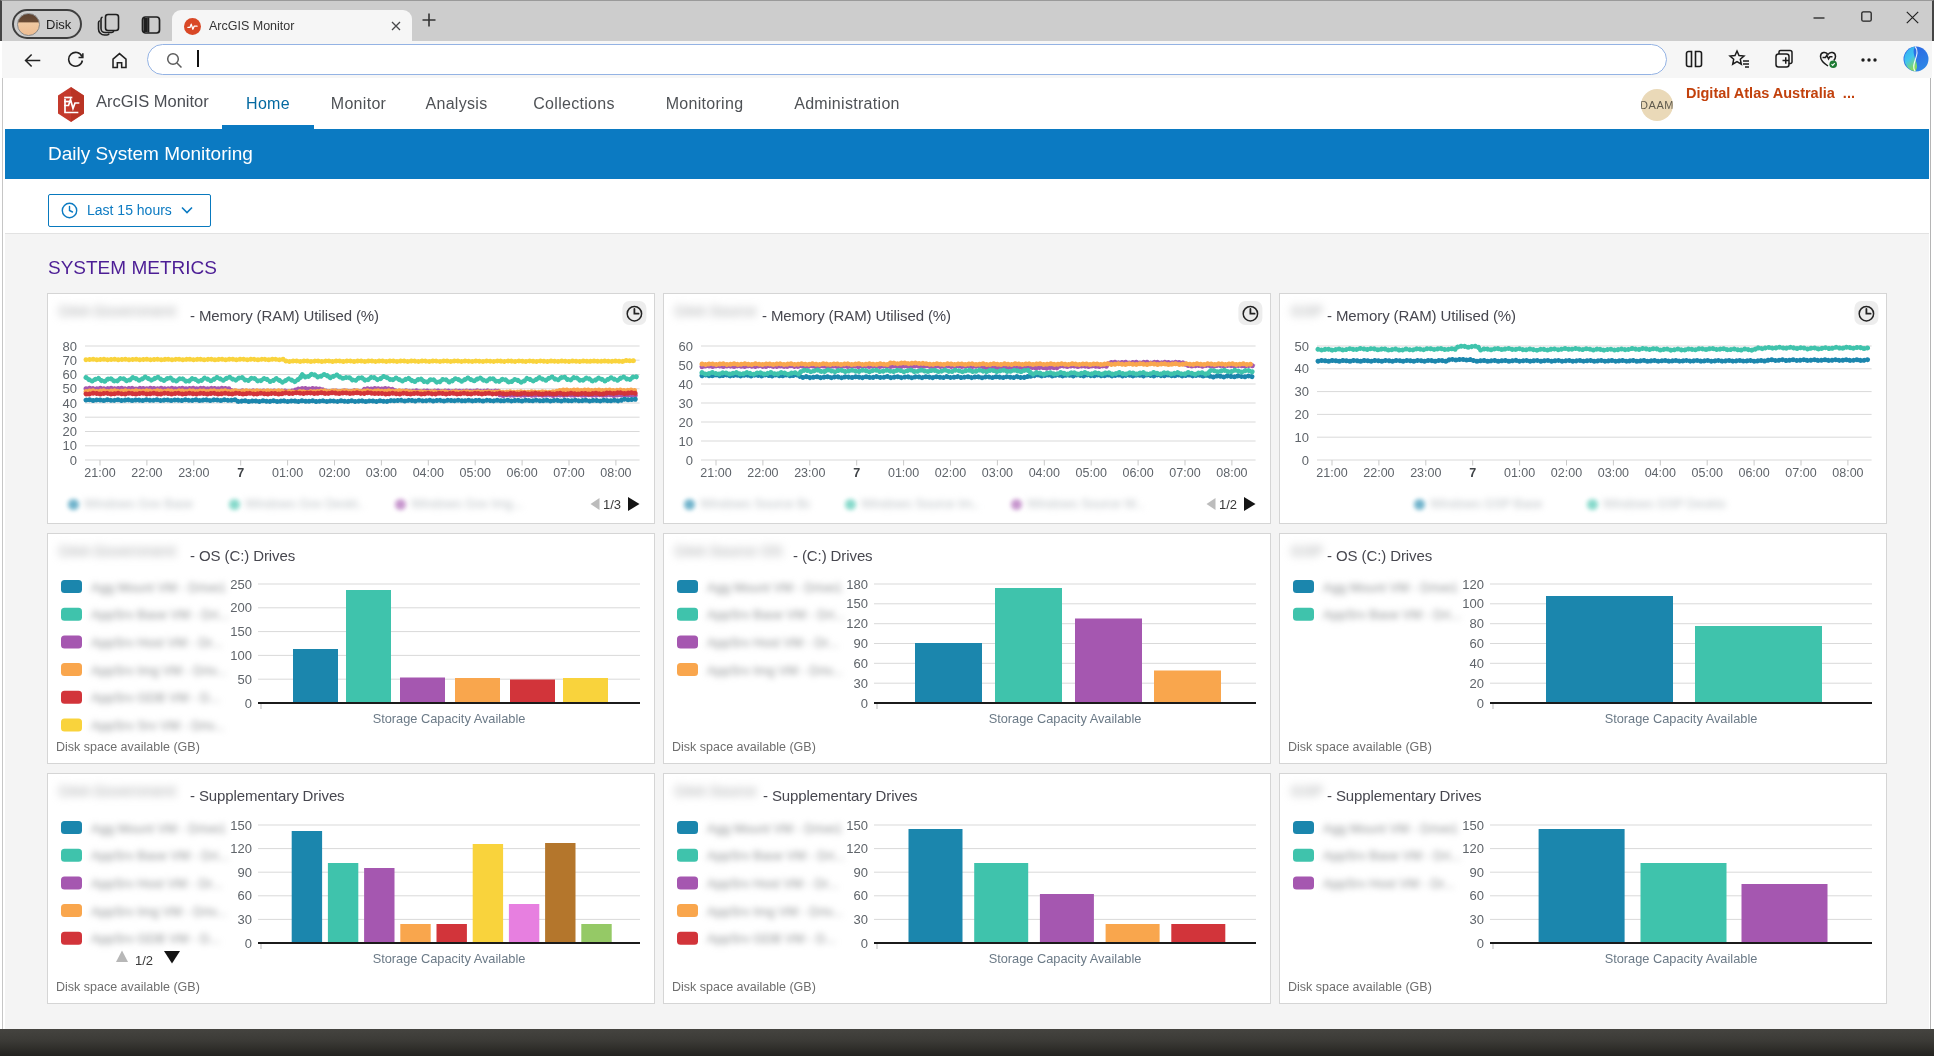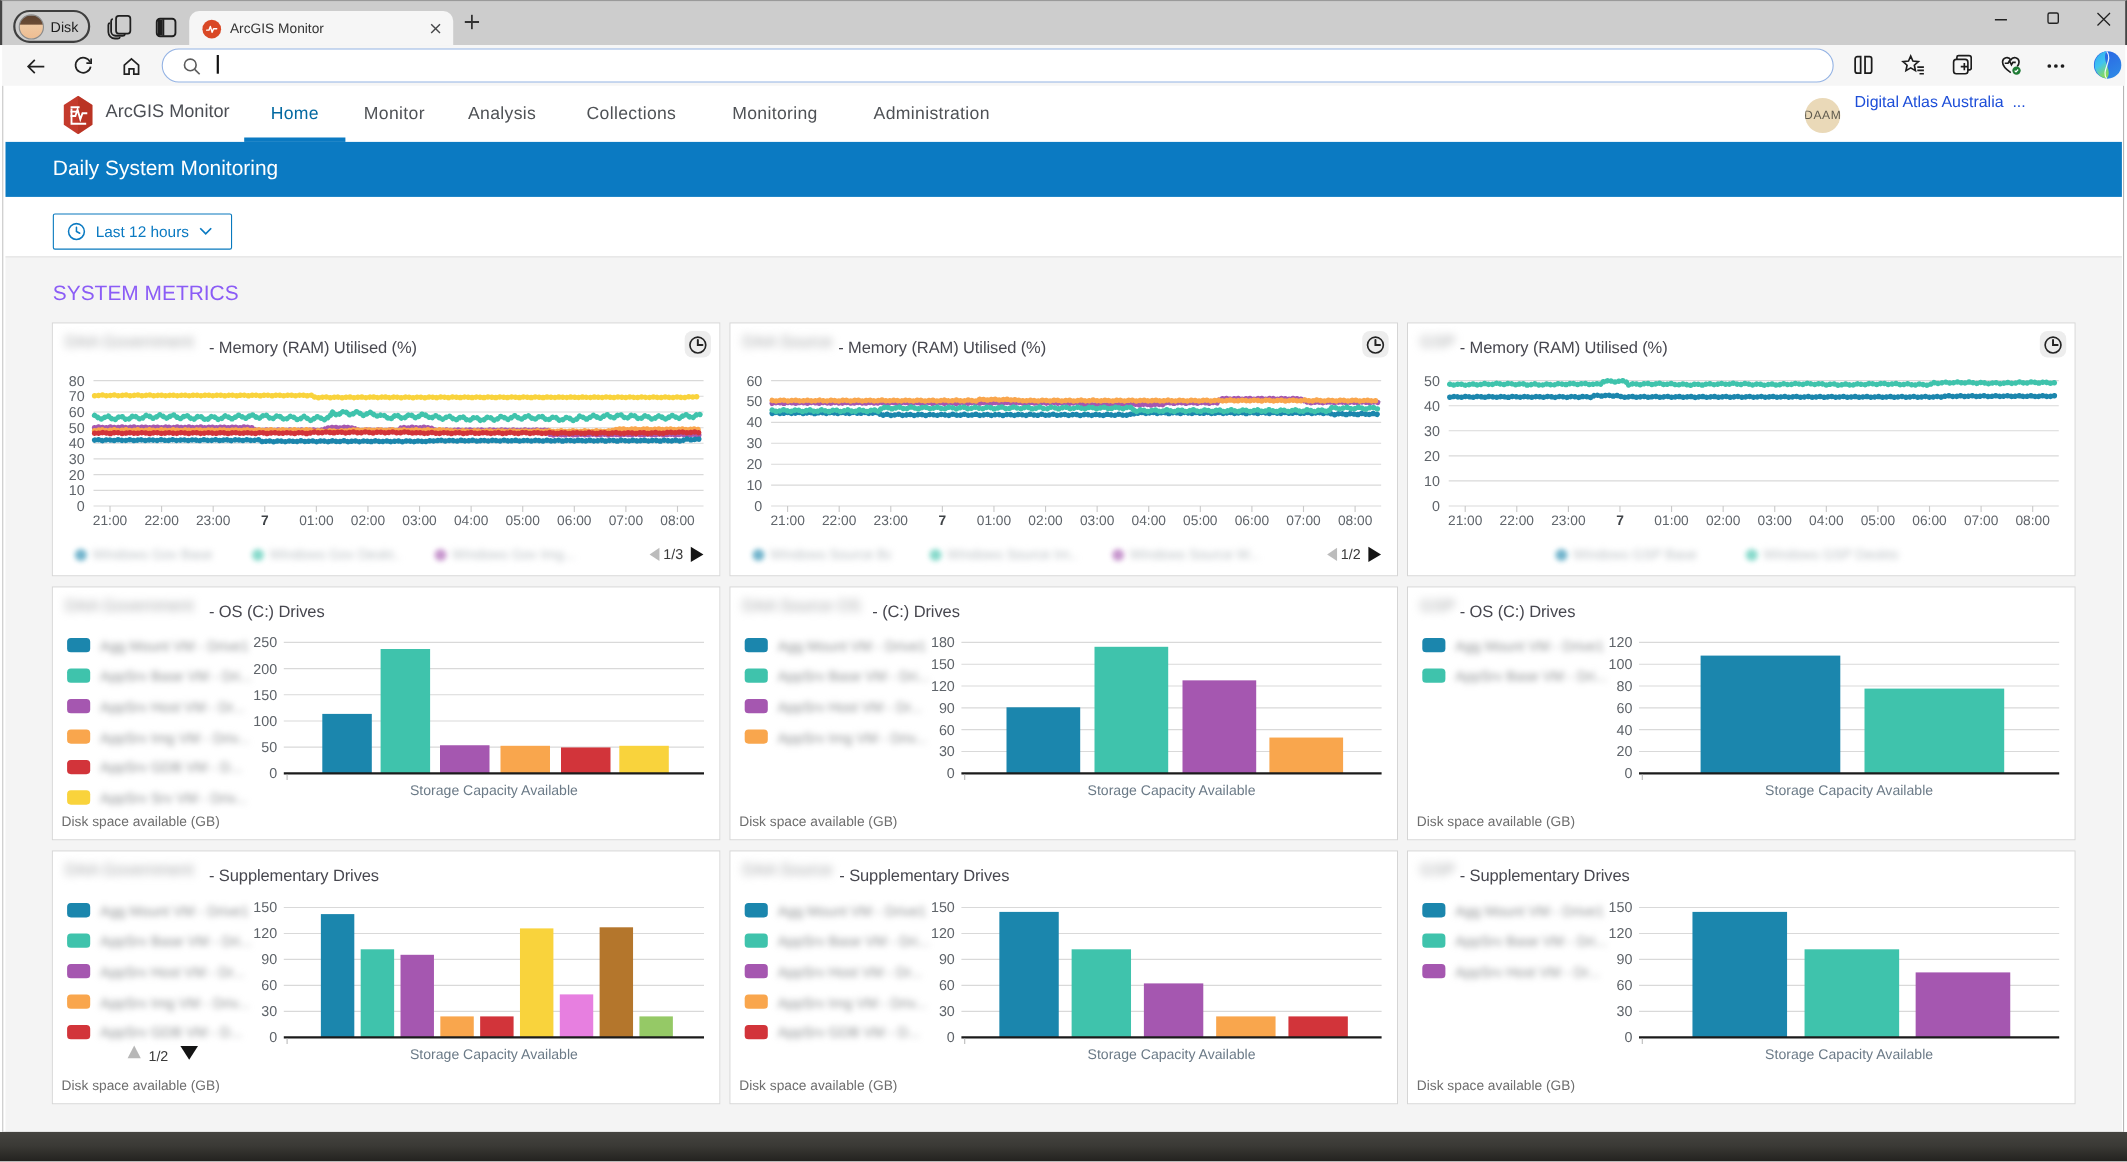--- a/index.html
+++ b/index.html
@@ -27,29 +27,29 @@
   border:1.5px solid #94b3e4; border-radius:16px; }
 #caret { position:absolute; left:49px; top:5px; width:1.6px; height:17px; background:#111; }
 #copilot { position:absolute; left:1901px; top:5px; }
 #appheader { position:absolute; left:2px; top:78px; width:1930px; height:50.5px; background:#fff; }
 #logo { position:absolute; left:55px; top:9px; }
 #appname { position:absolute; left:94px; top:14px; font-size:16.5px; color:#4b4e54; }
 .nav { position:absolute; top:17px; font-size:16px; letter-spacing:0.3px; color:#4f5256; text-align:center; }
 #homeline { position:absolute; left:220px; top:46.5px; width:92px; height:4px; background:#0b7ac2; }
 #uavatar { position:absolute; left:1639px; top:10.5px; width:32px; height:32px; border-radius:50%; background:#ead9b8;
   font-size:11px; color:#5f5a4e; display:flex; align-items:center; justify-content:center; letter-spacing:0.5px; overflow:hidden; }
-#uname { position:absolute; left:1684px; top:7px; font-size:14.5px; font-weight:400; color:#1d4ed8; }
+#uname { position:absolute; left:1684px; top:7px; font-size:14.5px; font-weight:700; color:#c2410c; }
 #banner { position:absolute; left:5px; top:128.5px; width:1924px; height:50px; background:#0b7ac2;
   color:#fff; font-size:19px; line-height:50px; padding-left:43px; }
 #timebtn { position:absolute; left:48px; top:193.5px; width:163px; height:33px; border:1px solid #0879be;
   border-radius:2px; background:#fff; display:flex; align-items:center; gap:9px; padding-left:12px;
   font-size:14px; color:#0b7ac2; }
 #panel { position:absolute; left:5px; top:233px; width:1924px; height:796px; background:#f4f4f4;
   border-top:1px solid #e2e2e2; }
-#sysmet { position:absolute; left:48px; top:257px; font-size:19px; letter-spacing:0px; color:#8b5cf6; }
+#sysmet { position:absolute; left:48px; top:257px; font-size:19px; letter-spacing:0px; color:#4c1d95; }
 #footer { position:absolute; left:0; top:1029px; width:1934px; height:27px;
   background:linear-gradient(180deg, #454440 0%, #3b3a36 45%, #23221f 100%); }
 #leftedge { position:absolute; left:0; top:78px; width:3px; height:951px; background:#fff; border-right:1px solid #c6c6c6; }
 #rightedge { position:absolute; right:0; top:78px; width:4px; height:951px; background:#fff; border-left:1px solid #b5b5b5; }
 </style></head><body>
 
 <div id="tabstrip">
   <div id="profilechip">
       <div id="pavatar"></div>
       <span>Disk</span>
@@ -168,21 +168,21 @@
   <div id="homeline"></div>
   <div id="uavatar">DAAM</div>
   <span id="uname">Digital Atlas Australia&nbsp; ...</span>
 </div>
 <div id="banner">Daily System Monitoring</div>
 <div id="timebtn">
   <svg width="17" height="17" viewBox="0 0 17 17" fill="none" stroke="#0b7ac2" stroke-width="1.4">
       <circle cx="8.5" cy="8.5" r="7.2"></circle>
       <path d="M8.5 4.5 V8.5 L11.5 10" stroke-linecap="round"></path>
     </svg>
-  <span>Last 12 hours</span>
+  <span>Last 15 hours</span>
   <svg width="12" height="8" viewBox="0 0 12 8" fill="none" stroke="#0b7ac2" stroke-width="1.6">
       <path d="M1 1.5 L6 6.5 L11 1.5"></path>
     </svg>
 </div>
 
 <div id="panel"></div>
 <div id="sysmet">SYSTEM METRICS</div>
 <div style="position:absolute;left:47px;top:293px;width:608px;height:231px">
     <svg width="608" height="231" style="position:absolute;left:0;top:0" font-family="Liberation Sans, sans-serif">
       <rect x="0.5" y="0.5" width="607" height="230" fill="#ffffff" stroke="#d5d5d5"></rect>

